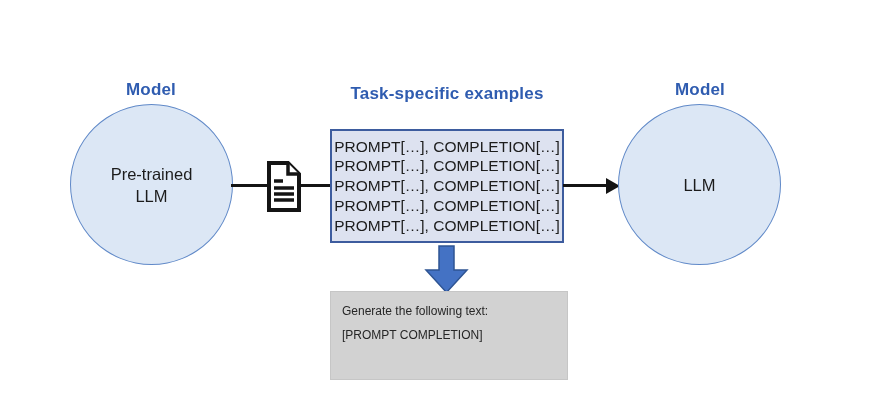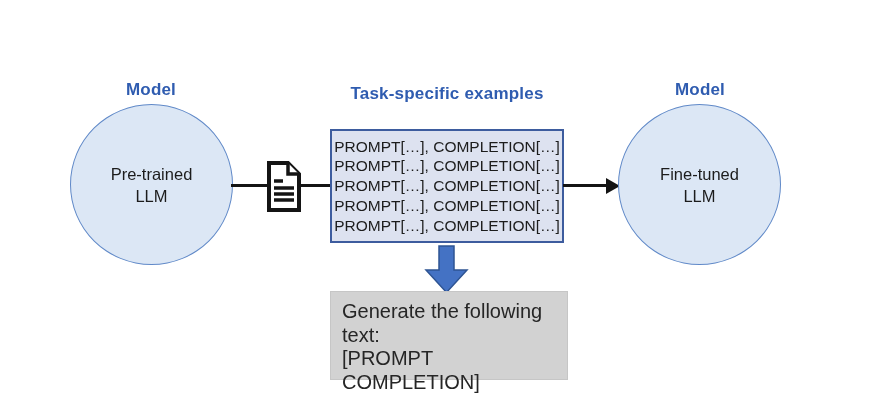--- a/index.html
+++ b/index.html
@@ -76,21 +76,21 @@
   }
   .output-box {
     position: absolute;
     left: 330px;
     top: 291px;
     width: 238px;
     height: 89px;
     background: #D2D2D2;
     border: 1px solid #C6C6C6;
     color: #262626;
-    font-size: 20px;
+    font-size: 12px;
     line-height: 23.5px;
     padding: 8px 8px 0 11px;
   }
 </style>
 </head>
 <body>
 
 <div class="canvas">
 
   <div class="heading" style="left:80px; top:80px; width:142px;">Model</div>
@@ -119,21 +119,20 @@
     <div>PROMPT[…], COMPLETION[…]</div>
     <div>PROMPT[…], COMPLETION[…]</div>
     <div>PROMPT[…], COMPLETION[…]</div>
   </div>
 
   <div class="connector" style="left:563px; top:184px; width:45px;"></div>
   <div class="arrowhead-right" style="left:606px; top:177.5px;"></div>
 
   <div class="heading" style="left:629px; top:80px; width:142px;">Model</div>
   <div class="node-circle" style="left:618px; top:104px;">
-    <span>Fine-tuned</span>
     <span>LLM</span>
   </div>
 
   <span class="down-arrow">
     <svg width="46" height="49" viewBox="0 0 46 49">
       <polygon points="15,1 30,1 30,25 43,25 22.5,47.5 2,25 15,25" fill="#4472C4" stroke="#2E5493" stroke-width="1.5" stroke-linejoin="miter"></polygon>
     </svg>
   </span>
 
   <div class="output-box">

